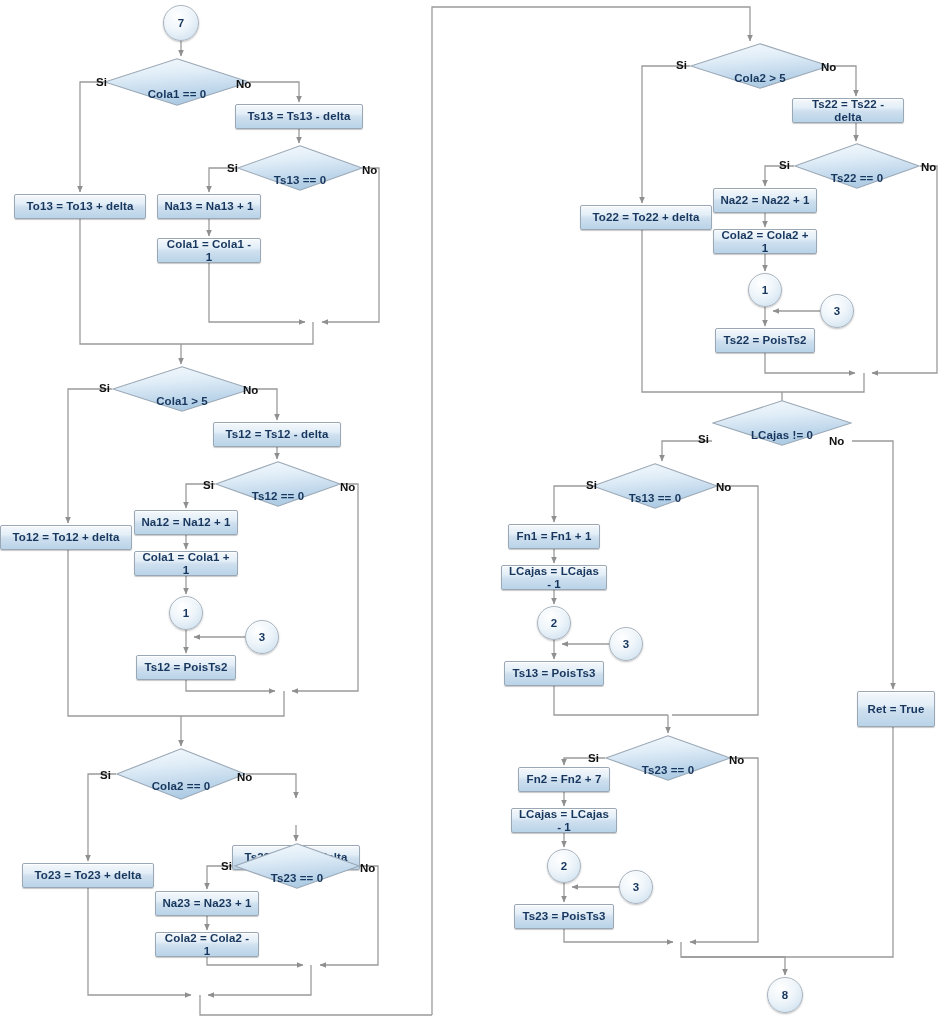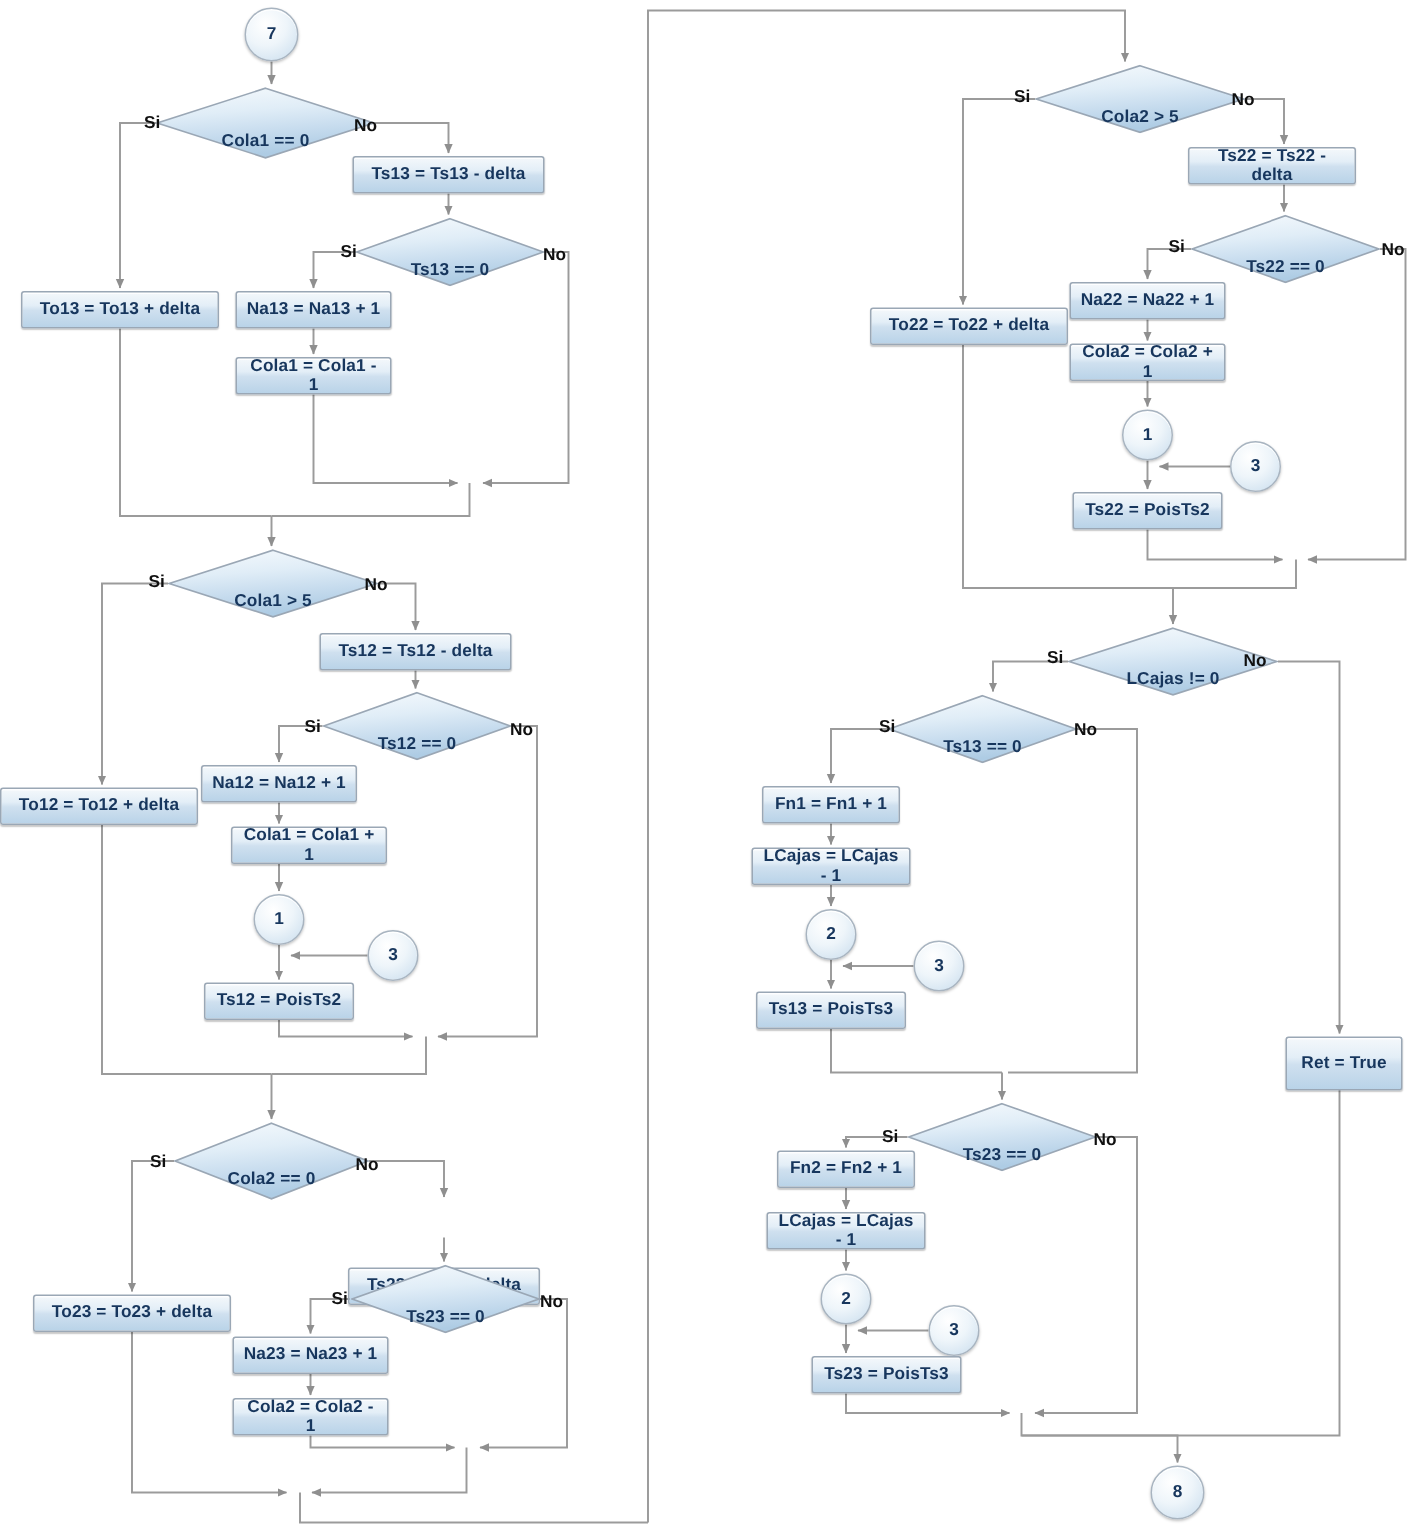--- a/index.html
+++ b/index.html
@@ -238,21 +238,21 @@
           <polygon points="63,0.8 125.2,23 63,45.2 0.8,23" fill="url(#dg)" stroke="#9aa7b5" stroke-width="1.1"></polygon>
         </svg>
         <span class="dlabel">Ts12 == 0</span>
       </div>
       <div class="node proc" style="left: 0px; top: 525px; width: 132px; height: 25px;">
         <span>To12 = To12 + delta</span>
       </div>
       <div class="node proc" style="left: 134px; top: 510px; width: 104px; height: 25px;">
         <span>Na12 = Na12 + 1</span>
       </div>
-      <div class="node proc" style="left: 134px; top: 551px; width: 104px; height: 25px; margin-left: 20px;">
+      <div class="node proc" style="left: 134px; top: 551px; width: 104px; height: 25px;">
         <span>Cola1 = Cola1 + 1</span>
       </div>
       <div class="node conn" style="left: 169px; top: 596px; width: 34px; height: 34px;">
         <span>1</span>
       </div>
       <div class="node conn" style="left: 245px; top: 620px; width: 34px; height: 34px;">
         <span>3</span>
       </div>
       <div class="node proc" style="left: 136px; top: 655px; width: 100px; height: 25px;">
         <span>Ts12 = PoisTs2</span>
@@ -307,21 +307,21 @@
       </div>
       <div class="node conn" style="left: 748px; top: 273px; width: 34px; height: 34px;">
         <span>1</span>
       </div>
       <div class="node conn" style="left: 820px; top: 294px; width: 34px; height: 34px;">
         <span>3</span>
       </div>
       <div class="node proc" style="left: 715px; top: 328px; width: 100px; height: 25px;">
         <span>Ts22 = PoisTs2</span>
       </div>
-      <div class="node dec" style="left: 712px; top: 418px; width: 140px; height: 46px;">
+      <div class="node dec" style="left: 712px; top: 400px; width: 140px; height: 46px;">
         <svg class="dshape" viewBox="0 0 140 46" preserveAspectRatio="none">
           <polygon points="70,0.8 139.2,23 70,45.2 0.8,23" fill="url(#dg)" stroke="#9aa7b5" stroke-width="1.1"></polygon>
         </svg>
         <span class="dlabel">LCajas != 0</span>
       </div>
       <div class="node dec" style="left: 592px; top: 463px; width: 126px; height: 46px;">
         <svg class="dshape" viewBox="0 0 126 46" preserveAspectRatio="none">
           <polygon points="63,0.8 125.2,23 63,45.2 0.8,23" fill="url(#dg)" stroke="#9aa7b5" stroke-width="1.1"></polygon>
         </svg>
         <span class="dlabel">Ts13 == 0</span>
@@ -341,32 +341,32 @@
       <div class="node proc" style="left: 504px; top: 661px; width: 100px; height: 25px;">
         <span>Ts13 = PoisTs3</span>
       </div>
       <div class="node dec" style="left: 605px; top: 735px; width: 126px; height: 46px;">
         <svg class="dshape" viewBox="0 0 126 46" preserveAspectRatio="none">
           <polygon points="63,0.8 125.2,23 63,45.2 0.8,23" fill="url(#dg)" stroke="#9aa7b5" stroke-width="1.1"></polygon>
         </svg>
         <span class="dlabel">Ts23 == 0</span>
       </div>
       <div class="node proc" style="left: 518px; top: 767px; width: 92px; height: 25px;">
-        <span>Fn2 = Fn2 + 1</span>
+        <span>Fn2 = Fn2 + 7</span>
       </div>
       <div class="node proc" style="left: 511px; top: 808px; width: 106px; height: 25px;">
         <span>LCajas = LCajas - 1</span>
       </div>
       <div class="node conn" style="left: 547px; top: 849px; width: 34px; height: 34px;">
         <span>2</span>
       </div>
       <div class="node conn" style="left: 619px; top: 870px; width: 34px; height: 34px;">
         <span>3</span>
       </div>
-      <div class="node proc" style="left: 514px; top: 904px; width: 100px; height: 25px; margin-left: 27px;">
+      <div class="node proc" style="left: 514px; top: 904px; width: 100px; height: 25px;">
         <span>Ts23 = PoisTs3</span>
       </div>
       <div class="node proc" style="left: 857px; top: 691px; width: 78px; height: 36px;">
         <span>Ret = True</span>
       </div>
       <div class="node conn" style="left: 767px; top: 977px; width: 36px; height: 36px;">
         <span>8</span>
       </div>
     </div>
 

